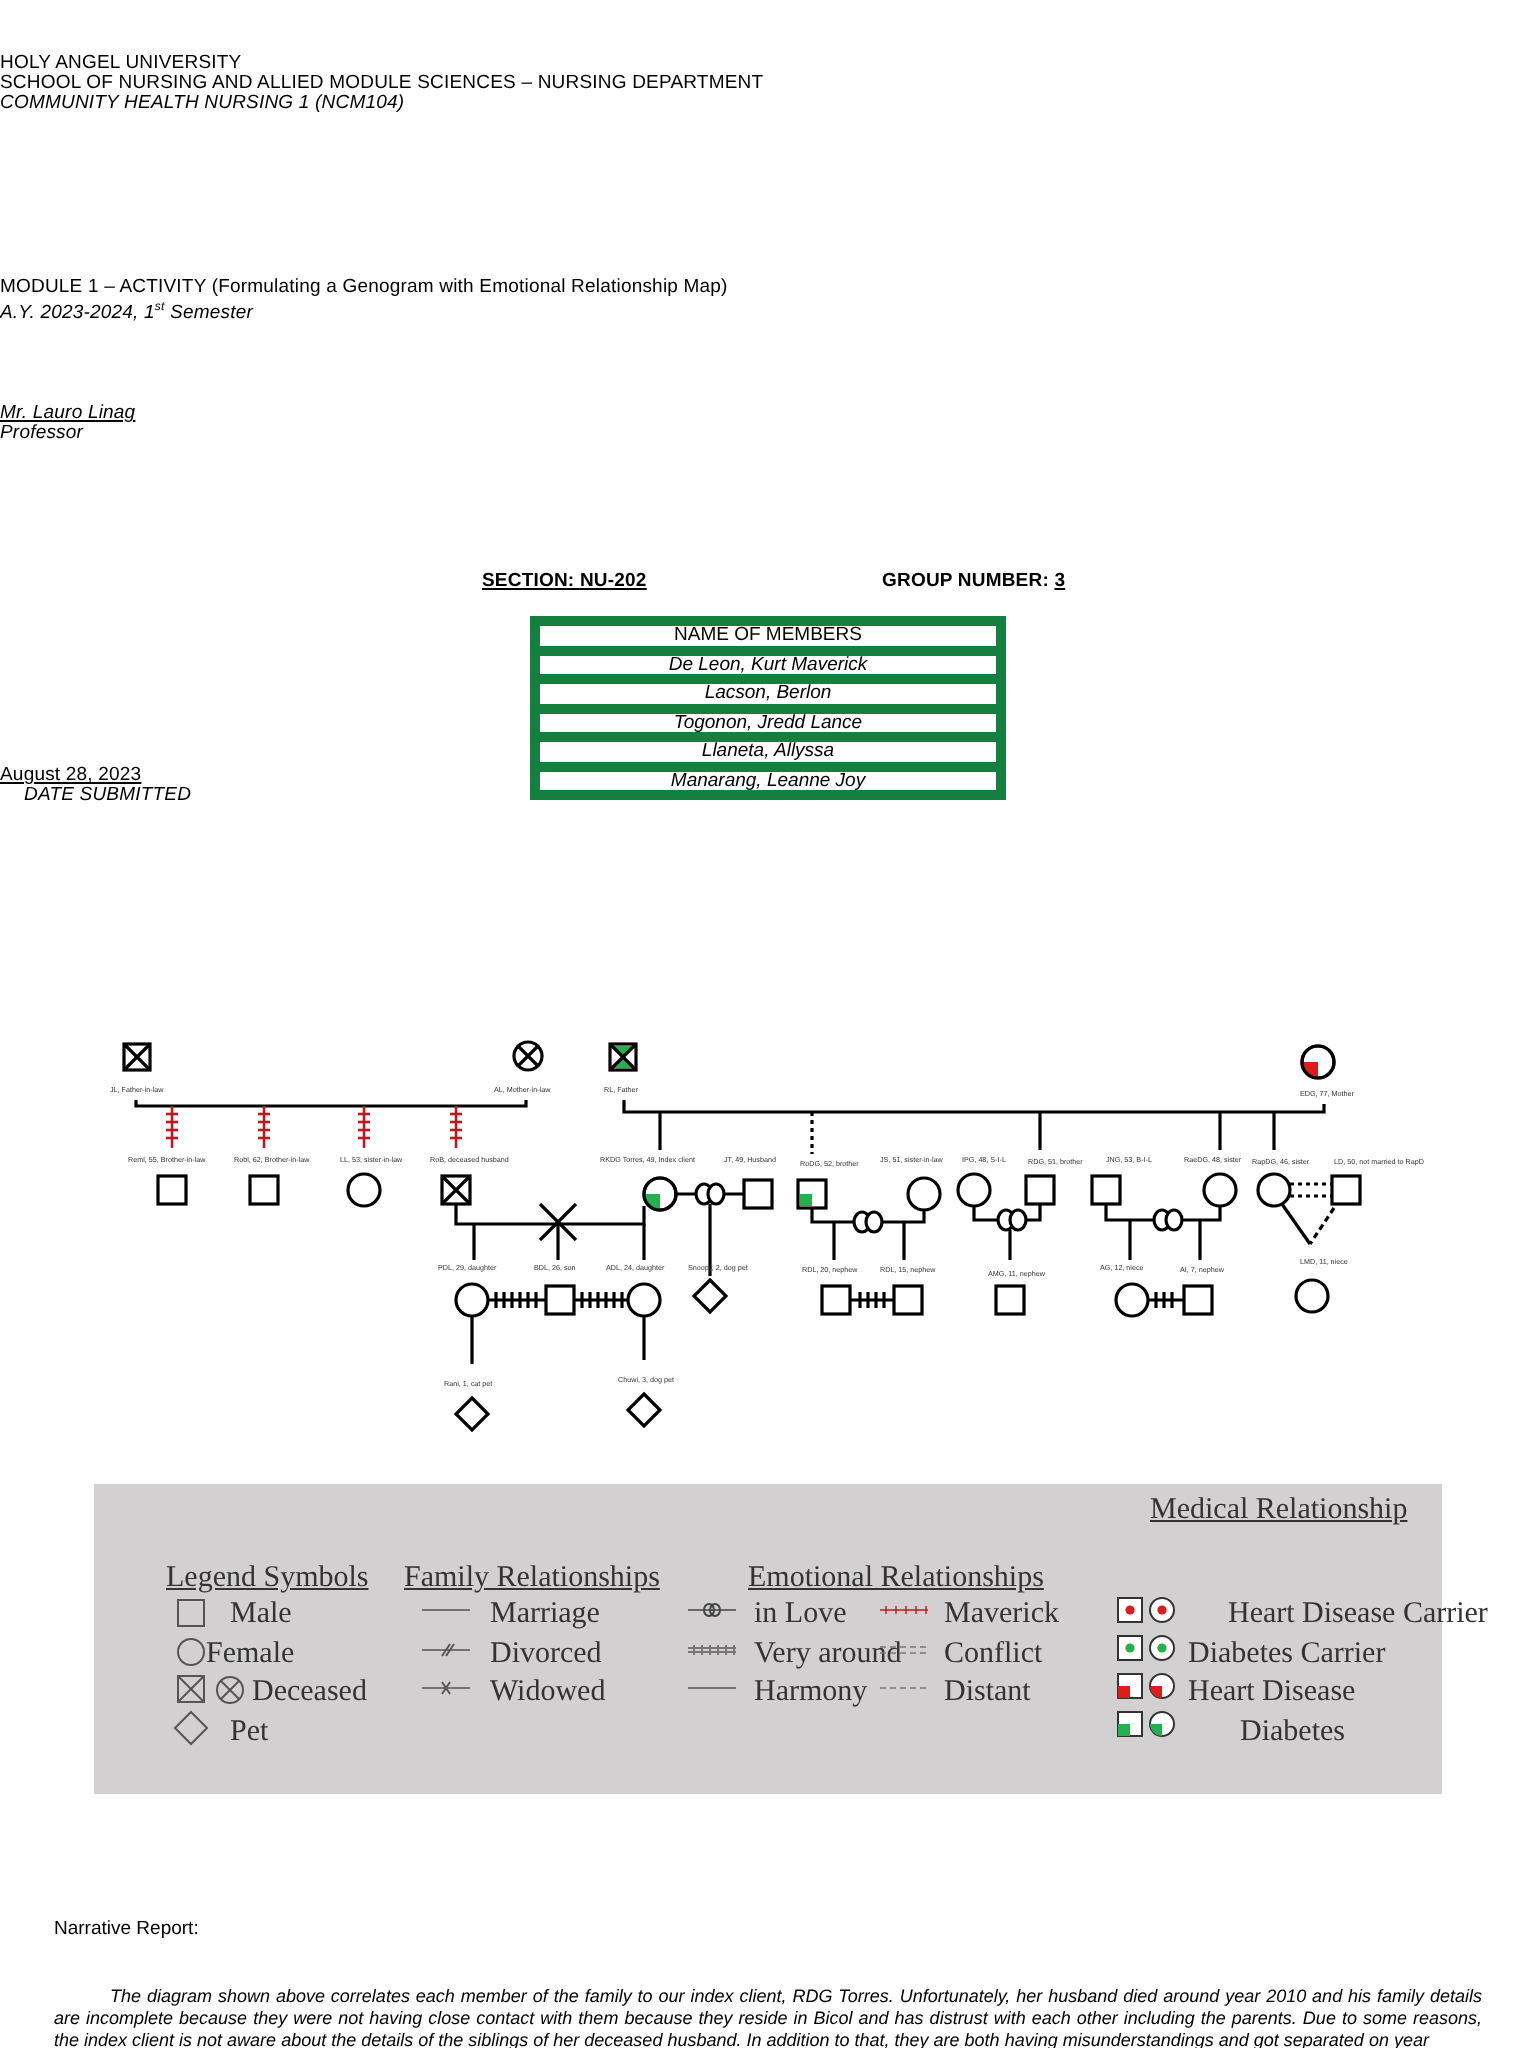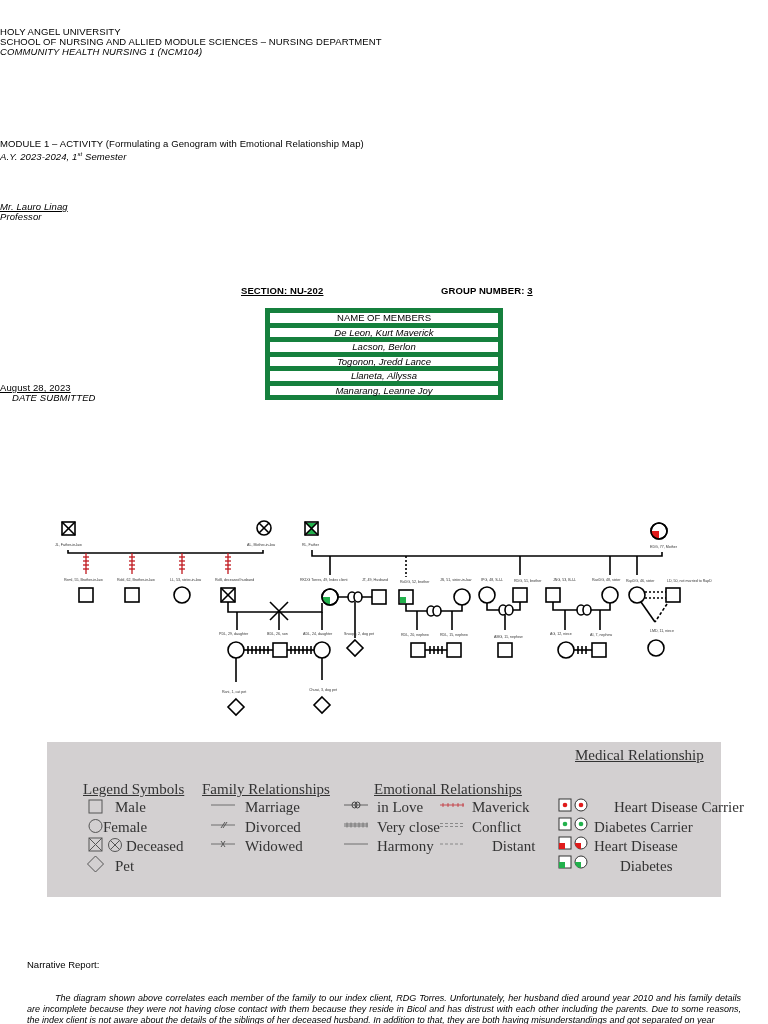--- a/index.html
+++ b/index.html
@@ -322,40 +322,40 @@
       <line x1="3" y1="24.5" x2="3" y2="29.5"></line>
       <line x1="7" y1="24.5" x2="7" y2="29.5"></line>
       <line x1="11" y1="24.5" x2="11" y2="29.5"></line>
       <line x1="15" y1="24.5" x2="15" y2="29.5"></line>
       <line x1="19" y1="24.5" x2="19" y2="29.5"></line>
       <line x1="23" y1="24.5" x2="23" y2="29.5"></line>
     </g>
   <line x1="0" y1="46" x2="24" y2="46" stroke="#555" stroke-width="0.8"></line>
 </svg>
 <div class="lg-text" style="left:377px;top:799px;">in Love</div>
-<div class="lg-text" style="left:377px;top:819px;">Very close</div>
+<div class="lg-text" style="left:377px;top:819px;">Very around</div>
 <div class="lg-text" style="left:377px;top:838px;">Harmony</div>
 <svg class="abs" style="left:440px;top:798px;" width="30" height="50">
   <g stroke="#c0191f" stroke-width="0.7">
       <line x1="0" y1="7" x2="24" y2="7"></line>
       <line x1="3" y1="5" x2="3" y2="9"></line>
       <line x1="8" y1="5" x2="8" y2="9"></line>
       <line x1="13" y1="5" x2="13" y2="9"></line>
       <line x1="18" y1="5" x2="18" y2="9"></line>
       <line x1="23" y1="5" x2="23" y2="9"></line>
     </g>
   <g stroke="#777" stroke-width="0.8" stroke-dasharray="3,2">
       <line x1="0" y1="25.5" x2="24" y2="25.5"></line>
       <line x1="0" y1="28.5" x2="24" y2="28.5"></line>
     </g>
   <line x1="0" y1="46" x2="24" y2="46" stroke="#777" stroke-width="0.8" stroke-dasharray="3,2"></line>
 </svg>
 <div class="lg-text" style="left:472px;top:799px;">Maverick</div>
 <div class="lg-text" style="left:472px;top:819px;">Conflict</div>
-<div class="lg-text" style="left:472px;top:838px;margin-left:20px;">Distant</div>
+<div class="lg-text" style="left:472px;top:838px;">Distant</div>
 
 <div class="lg-title" style="left:575px;top:747px;text-decoration:underline;">Medical Relationship</div>
 <svg class="abs" style="left:557px;top:797px;" width="34" height="76">
   <g>
     <rect x="2" y="2" width="12" height="12" fill="#fff" stroke="#333" stroke-width="1"></rect>
       <circle cx="8" cy="8" r="2.3" fill="#e01b1b"></circle>
     <circle cx="24" cy="8" r="6" fill="#fff" stroke="#333" stroke-width="1"></circle>
       <circle cx="24" cy="8" r="2.3" fill="#e01b1b"></circle>
   </g>
   <g>

